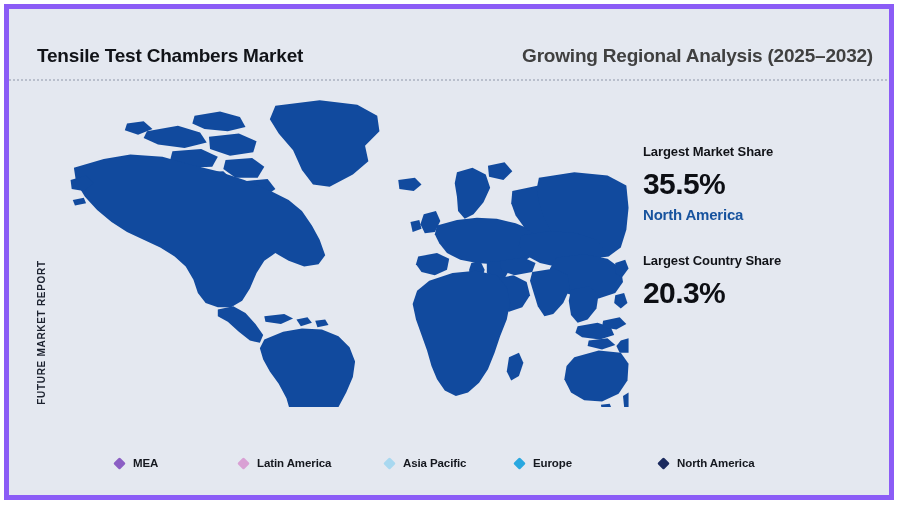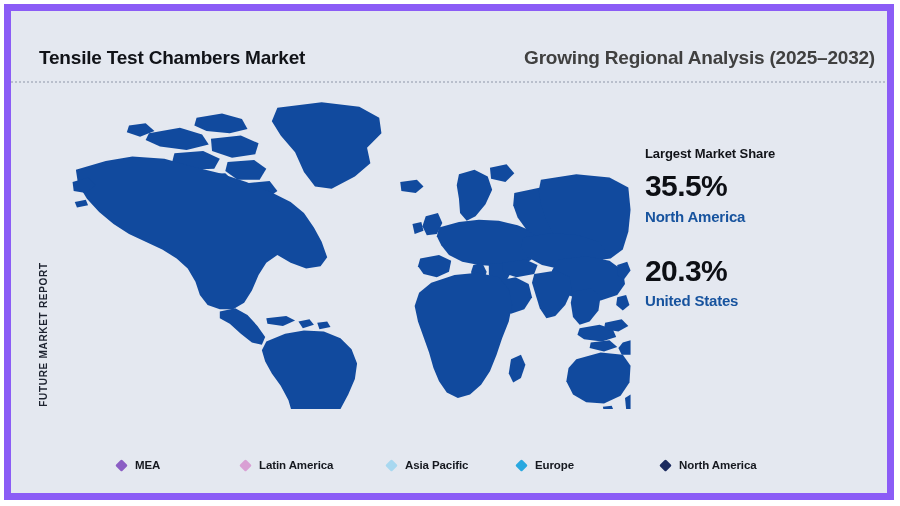--- a/index.html
+++ b/index.html
@@ -15,21 +15,21 @@
   }
 
   
   #card {
     position: absolute;
     left: 4px;
     top: 4px;
     width: 890px;
     height: 496px;
     background: #e4e8f0;
-    border: 7px solid #8b5cf6;
+    border: 5px solid #8b5cf6;
     box-sizing: border-box;
     overflow: hidden;
   }
 
   
   #header {
     position: absolute;
     left: 0;
     top: 0;
     width: 890px;
@@ -275,22 +275,22 @@
 
   <div id="stats">
 
     <div class="stat-block">
       <div class="stat-label">Largest Market Share</div>
       <div class="stat-value">35.5%</div>
       <div class="stat-region">North America</div>
     </div>
 
     <div class="stat-block">
+      <div class="stat-label">Largest Country Share</div>
       <div class="stat-value">20.3%</div>
-      <div class="stat-region">United States</div>
     </div>
 
   </div>
 
   <div id="legend">
 
     <div class="legend-item" style="left:0px;padding-left:20px;">
       <span class="legend-marker" style="background: rgb(139, 94, 196);"></span>
       <span class="legend-text">MEA</span>
     </div>

